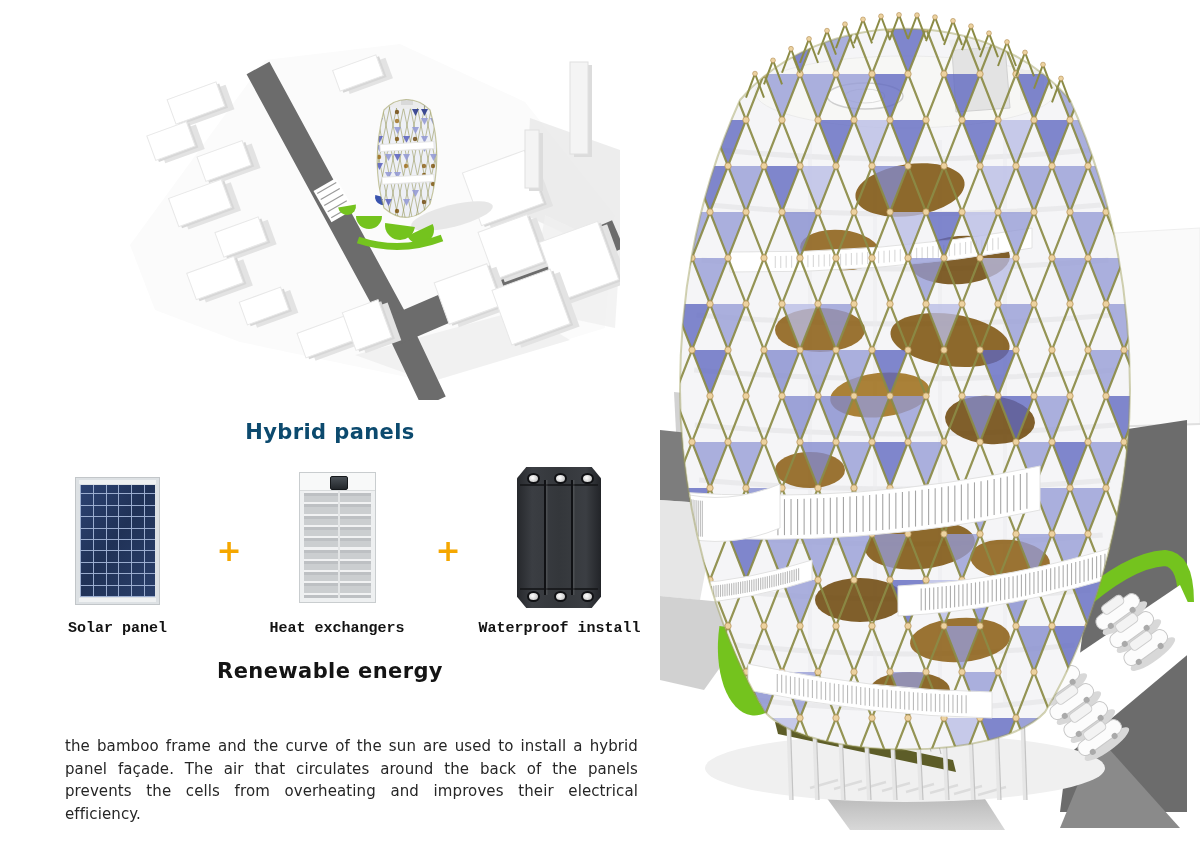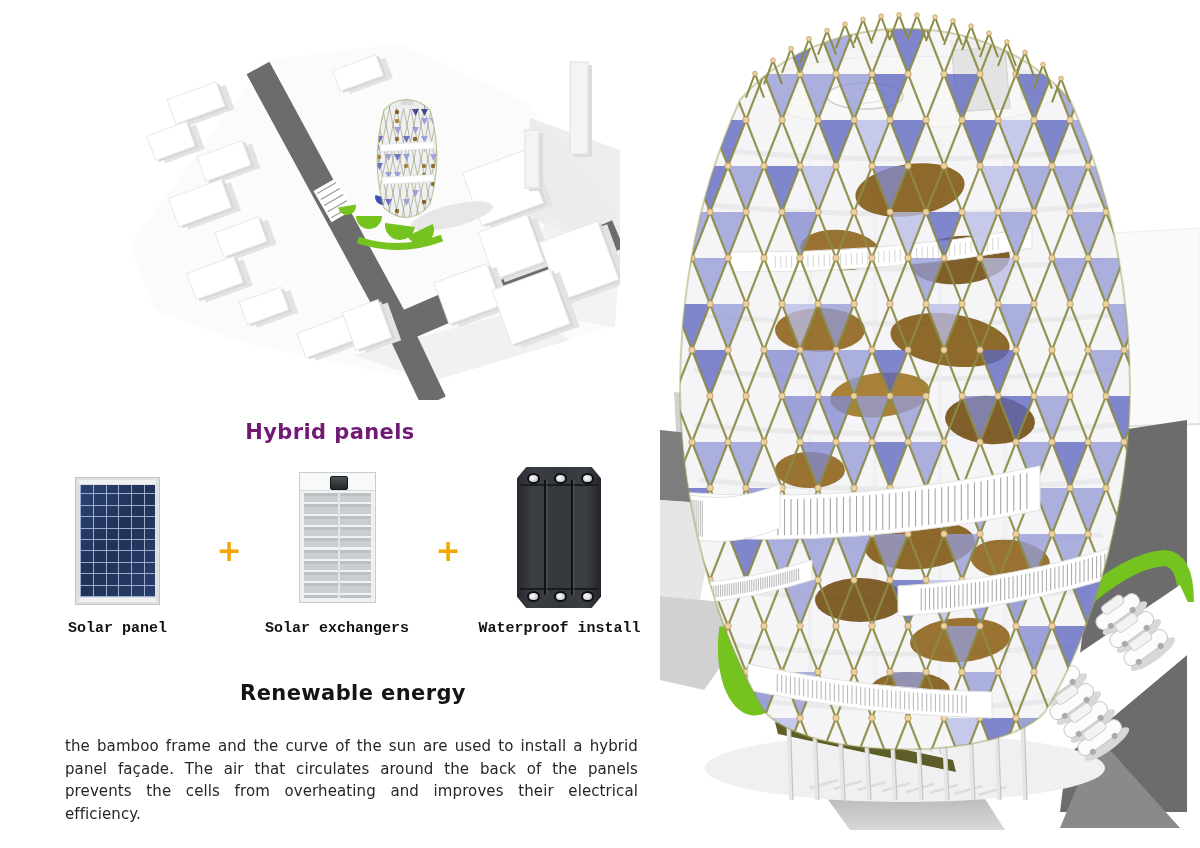--- a/index.html
+++ b/index.html
@@ -2,21 +2,21 @@
 <html><head>
 <meta charset="utf-8">
 <style>
   html,body{margin:0;padding:0;background:#fff;}
   .page{position:relative;width:1200px;height:848px;background:#ffffff;overflow:hidden;
         font-family:"DejaVu Sans","Liberation Sans",sans-serif;}
   svg{position:absolute;display:block;}
   .title{position:absolute;left:0;width:660px;margin:0;text-align:center;
          font-size:21px;font-weight:700;letter-spacing:.4px;}
   #hybrid-title{top:420px;}
-  #renew-title{top:681px;padding-left:23px;}
+  #renew-title{top:659px;}
   .plus{position:absolute;width:36px;text-align:center;font-size:30px;font-weight:700;line-height:1;}
   #plus1{left:211px;top:536px;}
   #plus2{left:430px;top:536px;}
   .lbl{position:absolute;top:620px;text-align:center;font-size:15px;font-weight:700;color:#121212;font-family:Liberation Mono, monospace;}
   #lbl1{left:45px;width:145px;}
   #lbl2{left:262px;width:150px;}
   #lbl3{left:477px;width:165px;}
   .para{position:absolute;left:57px;top:727px;width:573px;font-size:15px;line-height:1.5;
         text-align:justify;color:#262626;letter-spacing:.1px;margin:8px;}
   
@@ -240,21 +240,21 @@
         <circle cx="297" cy="201" r="2.2" fill="#7a5008" opacity=".8"></circle>
         <polygon points="330,198 337,198 333.5,205" fill="#959bd6" opacity=".9"></polygon>
         <rect x="280" y="133" width="54" height="7" fill="#ffffff" stroke="#e6e6e6" transform="rotate(-3 307 136)"></rect>
         <rect x="282" y="166" width="52" height="7" fill="#ffffff" stroke="#e6e6e6" transform="rotate(-3 307 169)"></rect>
         <ellipse cx="307" cy="93" rx="21" ry="6" fill="#ececec"></ellipse>
         <rect x="301" y="85" width="12" height="10" fill="#d9d9d9"></rect>
       </g>
       <path d="M284,100 C275,135 275,168 284,198 C300,212 318,210 330,194 C339,162 339,130 330,100 C316,86 297,86 284,100 Z" fill="none" stroke="#9a9a58" stroke-width="1.2" opacity=".55"></path>
     </svg>
 
-  <h2 class="title" id="hybrid-title" style="color: #701a75;">Hybrid panels</h2>
+  <h2 class="title" id="hybrid-title" style="color: #0c4a6e;">Hybrid panels</h2>
 
   <div class="panelimg solar">
     <div class="solar-strip s-top"></div>
     <div class="solar-cells"></div>
     <div class="solar-strip s-bot"></div>
   </div>
 
   <span class="plus" id="plus1" style="color: rgb(245, 167, 0);">+</span>
 
   <div class="panelimg heat">
@@ -275,21 +275,21 @@
       <div class="h-screw" style="top:6px;left:12%"></div>
       <div class="h-screw" style="top:6px;left:44%"></div>
       <div class="h-screw" style="top:6px;left:76%"></div>
       <div class="h-screw" style="bottom:6px;left:12%"></div>
       <div class="h-screw" style="bottom:6px;left:44%"></div>
       <div class="h-screw" style="bottom:6px;left:76%"></div>
     </div>
   </div>
 
   <div class="lbl" id="lbl1">Solar panel</div>
-  <div class="lbl" id="lbl2">Solar exchangers</div>
+  <div class="lbl" id="lbl2">Heat exchangers</div>
   <div class="lbl" id="lbl3">Waterproof install</div>
 
   <h2 class="title" id="renew-title" style="color: rgb(20, 20, 20);">Renewable energy</h2>
   <p class="para">the bamboo frame and the curve of the sun are used to install a hybrid panel façade. The air that circulates around the back of the panels prevents the cells from overheating and improves their electrical efficiency.</p>
 
   <svg id="tower-svg" style="left:660px;top:0" width="540" height="848" viewBox="0 0 540 848">
       <defs>
         <clipPath id="barrelClip">
           <path d="M 80 100 C 35 200, 20 300, 20 390 C 20 500, 55 630, 105 712 C 150 762, 340 762, 385 712 C 435 630, 470 500, 470 390 C 470 300, 455 200, 410 100 C 330 5, 160 5, 80 100 Z"></path>
         </clipPath>

